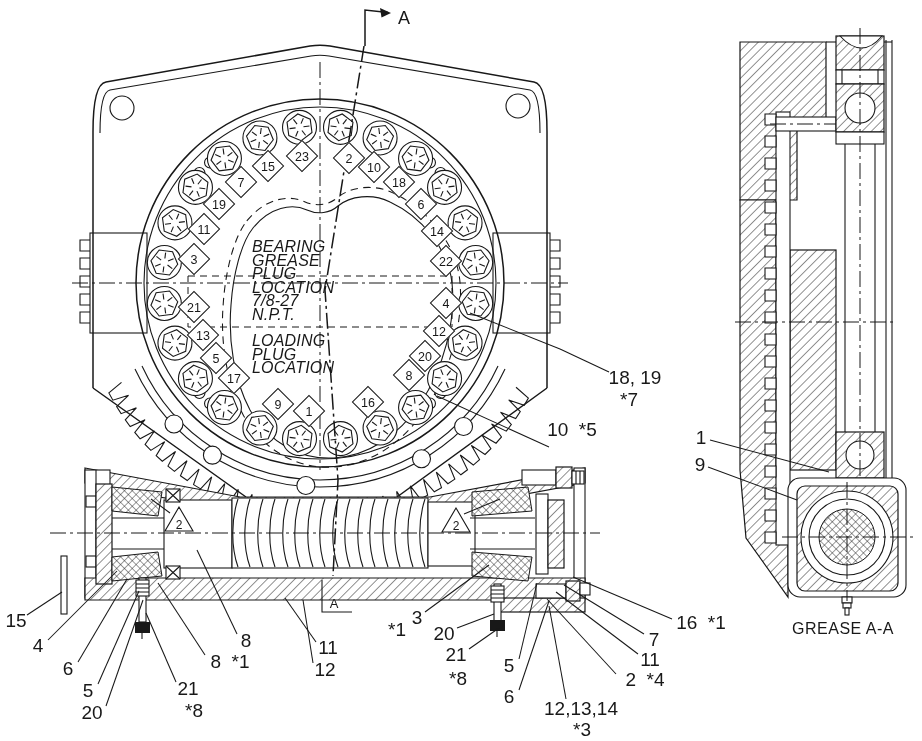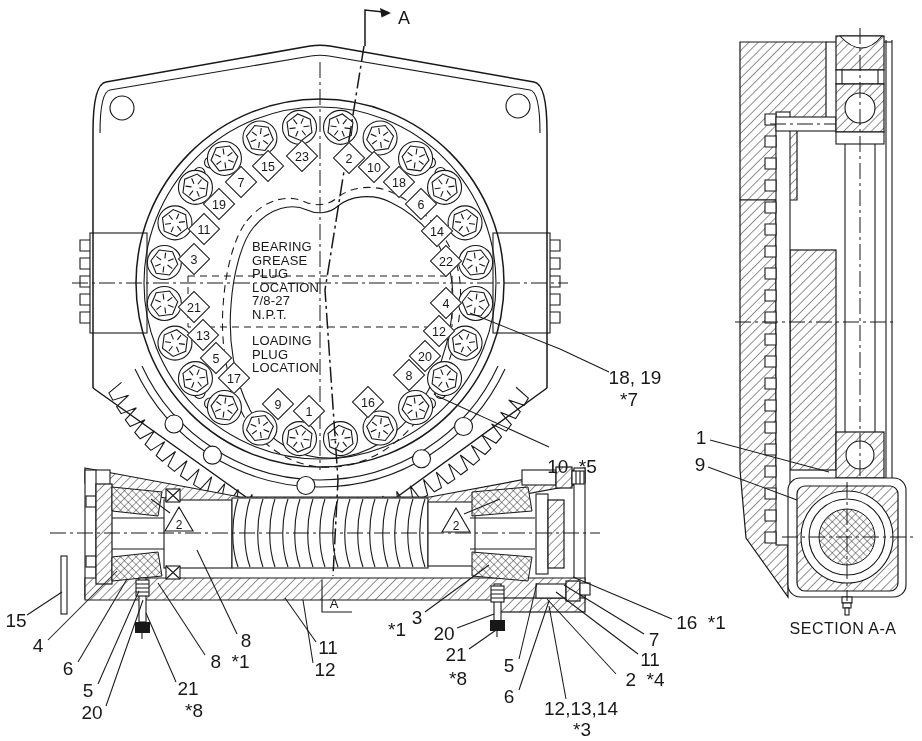--- a/index.html
+++ b/index.html
@@ -14,21 +14,21 @@
   .h2f {fill:url(#h2);stroke:#181818;stroke-width:1;}
   .cl  {stroke:#181818;stroke-width:1;fill:none;stroke-dasharray:16 4 3 4;}
   .dsh {stroke:#181818;stroke-width:1;fill:none;stroke-dasharray:7 5;}
   .ldr {stroke:#181818;stroke-width:1.05;fill:none;}
   .blk {fill:#181818;stroke:none;}
   
   #labels{position:absolute;inset:0;pointer-events:none;}
   .callout{position:absolute;transform:translate(-50%,-50%);font-size:19px;
            white-space:pre;line-height:1;color:#181818;}
   .slabel{position:absolute;transform:translate(-50%,-50%);white-space:pre;color:#181818;}
-  .note{position:absolute;font-size:13px;line-height:13.5px;letter-spacing:.2px;}
+  .note{position:absolute;font-size:16px;line-height:13.5px;letter-spacing:.2px;font-style:italic;}
   .diamond{position:absolute;width:21px;height:21px;background:#fff;border:1.3px solid #181818;
            transform:translate(-50%,-50%) rotate(45deg);}
   .diamond span{position:absolute;inset:0;display:flex;align-items:center;justify-content:center;
            transform:rotate(-45deg);font-size:12.5px;font-family:"Liberation Sans",sans-serif;}
   .flagnum{position:absolute;transform:translate(-50%,-50%);font-size:12px;}
 </style>
 </head>
 <body>
 
 <div class="stage">
@@ -464,21 +464,21 @@
         <line x1="638" y1="654" x2="556" y2="592" class="ldr"></line>
         <line x1="616" y1="674" x2="547" y2="599" class="ldr"></line>
         <line x1="710" y1="440" x2="829" y2="472" class="ldr"></line>
         <line x1="708" y1="467" x2="797" y2="500" class="ldr"></line>
       </g>
 </svg>
 
 <div id="labels">
   <div class="slabel" style="left:404px;top:18px;font-size:18px">A</div>
   <div class="slabel" style="left:334px;top:603px;font-size:13px">A</div>
-  <div class="slabel" style="left:843px;top:629px;font-size:16px;letter-spacing:.5px">SECTION A-A</div>
+  <div class="slabel" style="left:843px;top:629px;font-size:16px;letter-spacing:.5px">GREASE A-A</div>
   <div id="note-bearing" class="note" style="left:252px;top:240px">
         <div>BEARING</div>
         <div>GREASE</div>
         <div>PLUG</div>
         <div>LOCATION</div>
         <div>7/8-27</div>
         <div>N.P.T.</div>
       </div>
   <div id="note-loading" class="note" style="left:252px;top:334px">
         <div>LOADING</div>
@@ -498,21 +498,21 @@
       <div class="callout" style="left: 325px; top: 669px;">12</div>
       <div class="callout" style="left: 397px; top: 629px;">*1</div>
       <div class="callout" style="left: 417px; top: 617px;">3</div>
       <div class="callout" style="left: 444px; top: 633px;">20</div>
       <div class="callout" style="left: 456px; top: 654px;">21</div>
       <div class="callout" style="left: 458px; top: 678px;">*8</div>
       <div class="callout" style="left: 509px; top: 665px;">5</div>
       <div class="callout" style="left: 509px; top: 696px;">6</div>
       <div class="callout" style="left: 581px; top: 708px;">12,13,14</div>
       <div class="callout" style="left: 582px; top: 729px;">*3</div>
-      <div class="callout" style="left: 572px; top: 466px;">10  *5</div>
+      <div class="callout" style="left: 572px; top: 429px;">10  *5</div>
       <div class="callout" style="left: 635px; top: 377px;">18, 19</div>
       <div class="callout" style="left: 629px; top: 399px;">*7</div>
       <div class="callout" style="left: 701px; top: 622px;">16  *1</div>
       <div class="callout" style="left: 654px; top: 639px;">7</div>
       <div class="callout" style="left: 650px; top: 659px;">11</div>
       <div class="callout" style="left: 645px; top: 679px;">2  *4</div>
       <div class="callout" style="left: 701px; top: 437px;">1</div>
       <div class="callout" style="left: 700px; top: 464px;">9</div>
       <div class="flagnum" style="left: 179px; top: 525px;">2</div>
       <div class="flagnum" style="left: 456px; top: 526px;">2</div>

